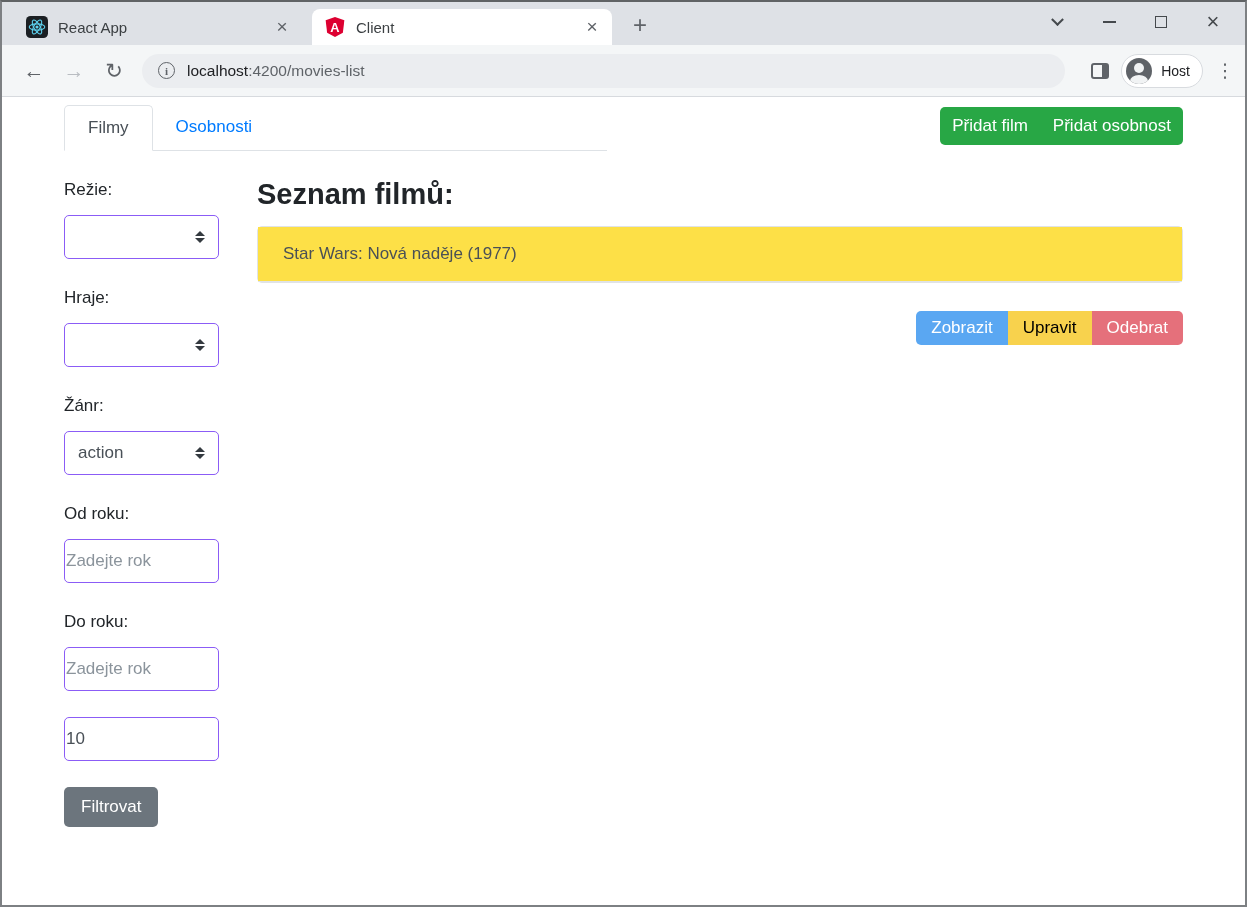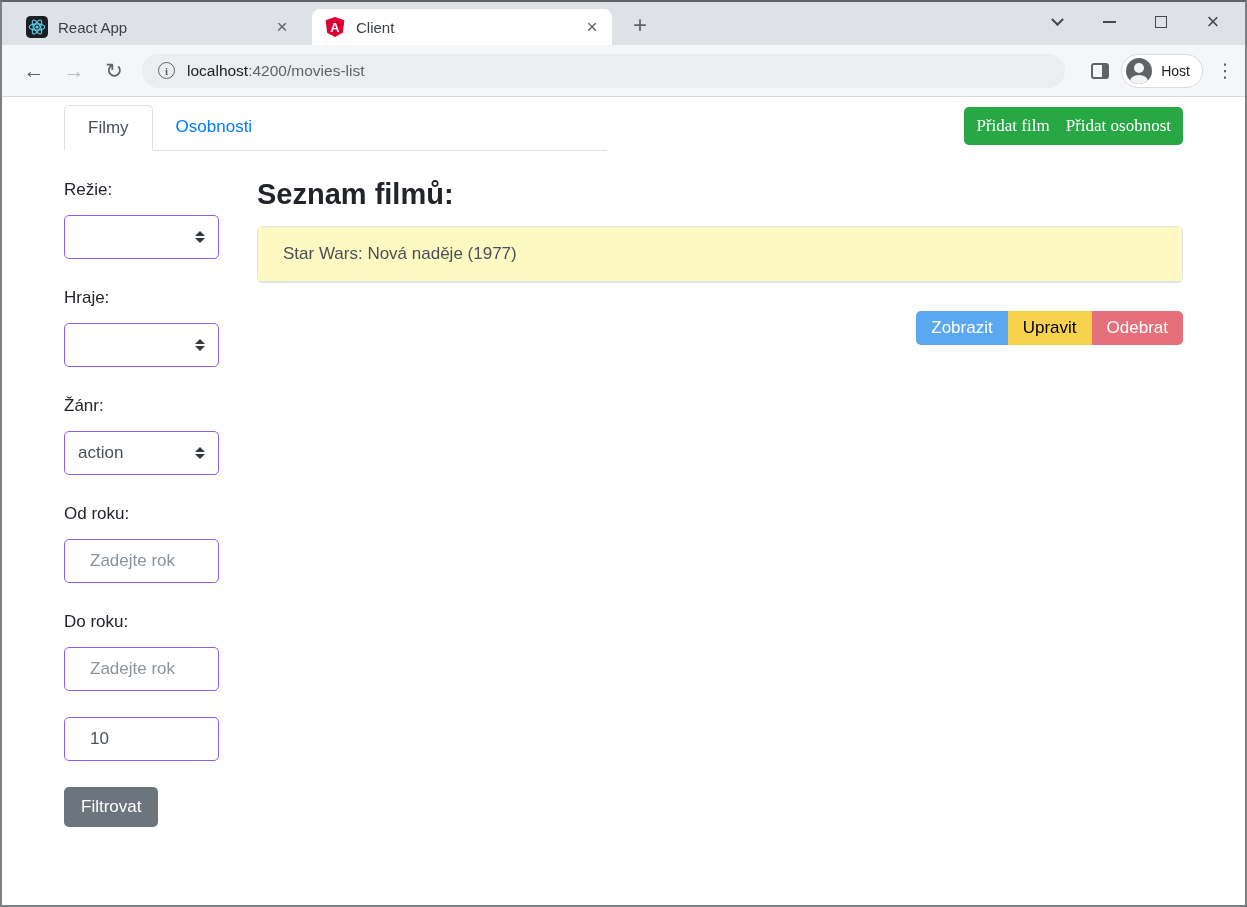--- a/index.html
+++ b/index.html
@@ -55,41 +55,41 @@
   .menu-dots { font-size:19px; color:#5f6368; margin-left:12px; width:20px; text-align:center; }
 
   
   .page { flex:1; background:#fff; padding:8px 62px 0 62px; overflow:hidden; }
   .page-top { display:flex; justify-content:space-between; align-items:flex-start; }
   .nav-tabs { width:543px; display:flex; border-bottom:1px solid #dee2e6; }
   .nav-tab { font-size:17px; padding:12px 23px; cursor:default; }
   .nav-tab.active { color:#495057; background:#fff; border:1px solid #dee2e6; border-bottom:1px solid #fff;
                     border-radius:5px 5px 0 0; margin-bottom:-1px; }
   .nav-tab.link { color:#007bff; }
-  .add-block { background:#28a745; border-radius:5px; display:flex; gap:16px; padding:9px 12px; margin-top:2px;font-family:Liberation Serif, serif; }
+  .add-block { background:#28a745; border-radius:5px; display:flex; gap:25px; padding:9px 12px; margin-top:2px; }
   .add-link { color:#fff; font-size:17px; white-space:nowrap; cursor:default; }
 
   .content { display:flex; margin-top:26px; }
   .sidebar { width:155px; flex-shrink:0; }
   .field-label { font-size:17px; line-height:26px; color:#212529; margin-bottom:12px; }
   .control { width:155px; height:44px; border:1px solid #8b5cf6; border-radius:5px; background:#fff;
              font-size:17px; color:#495057; margin-bottom:26px; }
   .select-box { display:flex; align-items:center; justify-content:space-between; padding:0 13px; }
   .updown { display:flex; flex-direction:column; align-items:center; gap:2px; }
   .tri-up { width:0; height:0; border-left:5px solid transparent; border-right:5px solid transparent; border-bottom:5px solid #343a40; }
   .tri-down { width:0; height:0; border-left:5px solid transparent; border-right:5px solid transparent; border-top:5px solid #343a40; }
-  .text-input { padding:0 25px; outline:none; font-family:"Liberation Sans", sans-serif; }
+  .text-input { padding:0 1px; outline:none; font-family:"Liberation Sans", sans-serif; }
   .text-input::placeholder { color:#8b949c; opacity:1; }
   .filter-btn { background:#6c757d; color:#fff; border:none; border-radius:5px; font-size:17px; padding:10px 17px;
                 font-family:"Liberation Sans", sans-serif; cursor:default; }
 
   .main { flex:1; margin-left:38px; }
   .main-heading { font-size:29px; font-weight:700; color:#212529; margin:0 0 15px 0; line-height:34px; }
   .movie-list { border:1px solid #e0e3e6; border-radius:5px; }
-  .movie-item { padding:17px 25px; font-size:17px; color:#4a5056; background:#fef9c3; }
+  .movie-item { padding:17px 25px; font-size:17px; color:#4a5056; background:#fde047; }
   .movie-item:first-child { border-bottom:1px solid #e0e3e6; }
   .item-actions { display:flex; justify-content:flex-end; margin-top:28px; }
   .act-btn { border:none; font-size:17px; padding:7px 15px; font-family:"Liberation Sans", sans-serif; cursor:default; }
   .act-view { background:#5aa7f2; color:#fff; border-radius:5px 0 0 5px; }
   .act-edit { background:#f8d24d; color:#000000; }
   .act-remove { background:#e5707b; color:#fff; border-radius:0 5px 5px 0; }
 </style>
 </head>
 <body>
 

